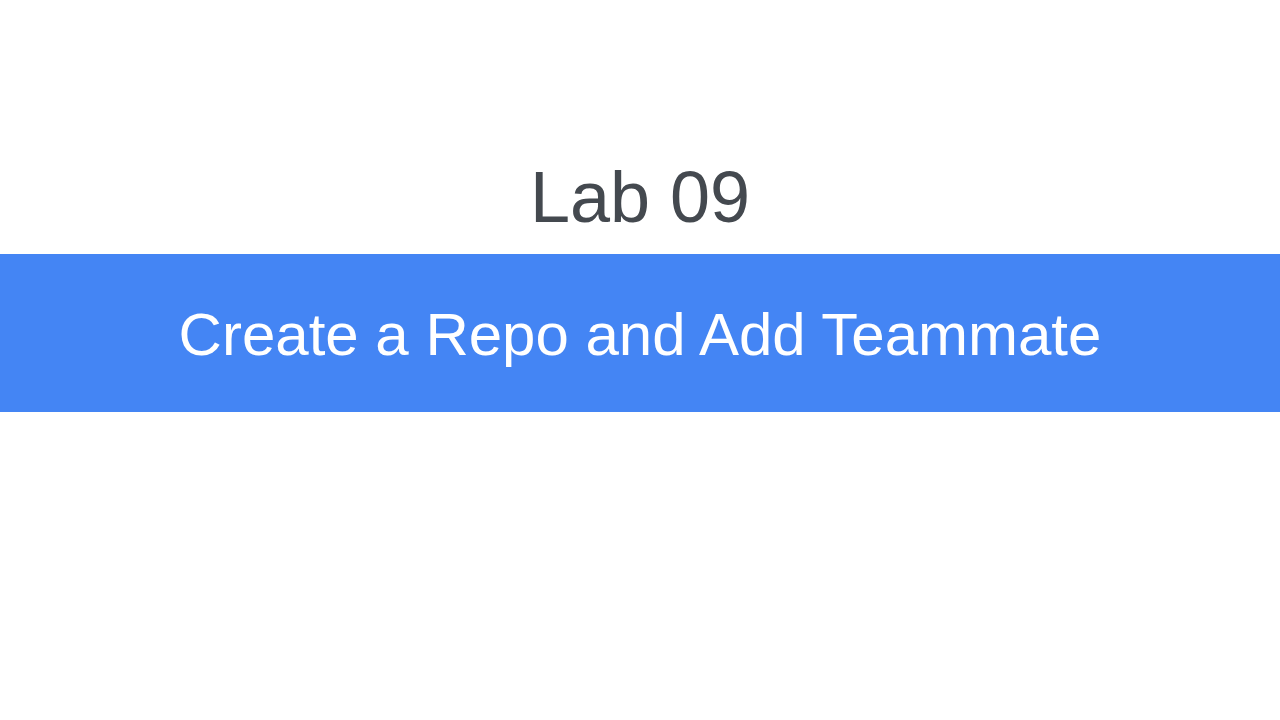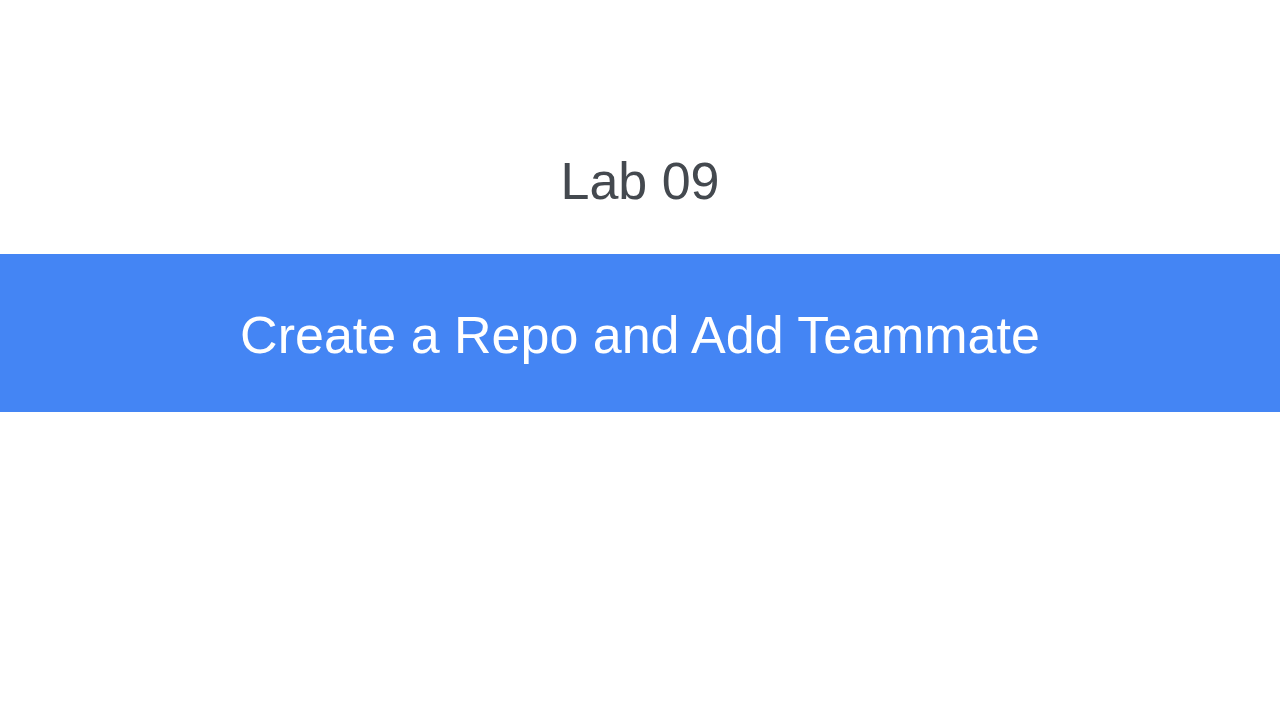--- a/index.html
+++ b/index.html
@@ -1,31 +1,31 @@
 <!DOCTYPE html>
 <html><head>
   <meta charset="utf-8">
   <style>
     html, body { margin: 0; padding: 0; }
     body {
       width: 1280px; height: 720px; background: #ffffff; position: relative; overflow: hidden;
       font-family: "Liberation Sans", "DejaVu Sans", sans-serif;
     }
     .title {
-      position: absolute; left: 0; width: 1280px; top: 136px; height: 90px;
-      text-align: center; font-size: 52px; line-height: 90px; color: #44494f;
+      position: absolute; left: 0; width: 1280px; top: 152px; height: 90px;
+      text-align: center; font-size: 72px; line-height: 90px; color: #44494f;
       letter-spacing: 0px;
     }
     .band {
       position: absolute; left: 0; top: 254px; width: 1280px; height: 158px;
       background: #4485f4;
     }
     .subtitle {
       position: absolute; left: 0; width: 1280px; top: 300px; height: 70px;
-      text-align: center; font-size: 52px; line-height: 70px; color: #ffffff;
+      text-align: center; font-size: 60px; line-height: 70px; color: #ffffff;
     }
   </style>
 </head>
 <body>
 
 <div class="title">Lab 09</div>
 <div class="band">
 </div>
 <div class="subtitle">Create a Repo and Add Teammate</div>
 

